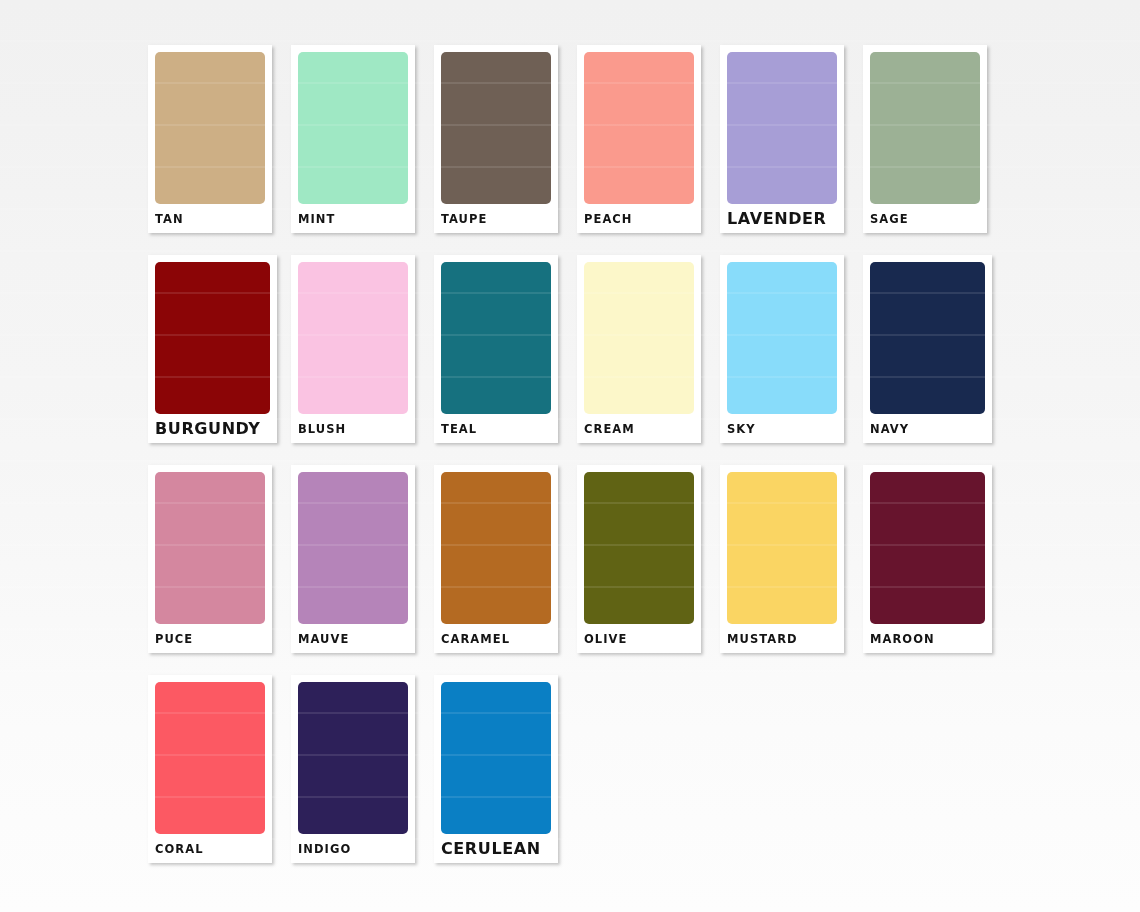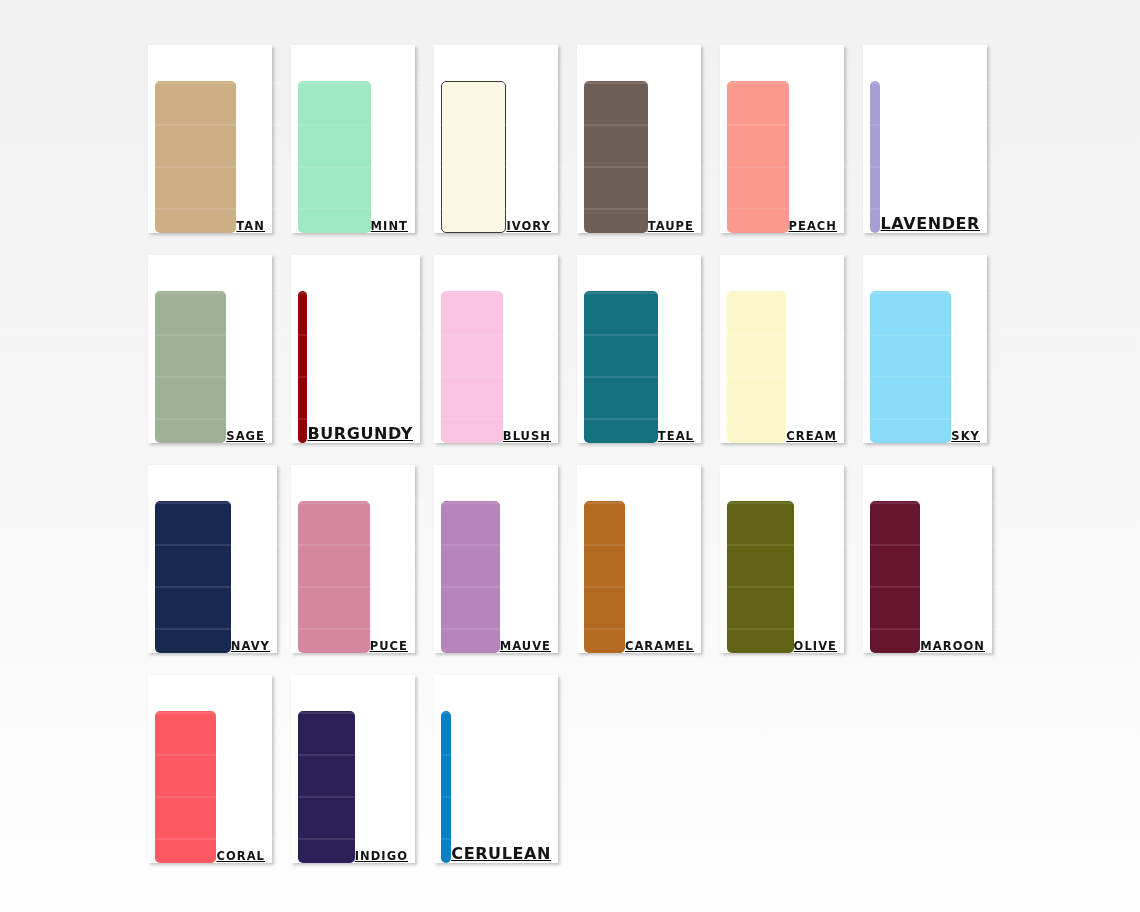--- a/index.html
+++ b/index.html
@@ -51,25 +51,24 @@
     grid-template-columns: repeat(6, 143px);
     grid-auto-rows: 210px;
   }
   .card {
     position: relative;
     width: 124px;
     height: 188px;
     background: #ffffff;
     box-shadow: 2px 2px 3px rgba(120,120,120,0.42);
     display: flex;
-    flex-direction: row;
-    align-items: flex-end;
+    flex-direction: column;
+    align-items: flex-start;
     box-sizing: border-box;
     padding: 7px 7px 0 7px;
-    text-decoration: underline;
   }
   .card.wide {
     width: 129px;
   }
   .swatch {
     width: 100%;
     height: 152px;
     border-radius: 5px;
     box-sizing: border-box;
   }
@@ -99,24 +98,20 @@
 
 <div id="page">
   <div id="grid">
       <div class="card">
         <div class="swatch" style="background: rgb(205, 175, 133);"></div>
         <div class="label">TAN</div>
       </div>
       <div class="card">
         <div class="swatch" style="background: rgb(159, 232, 196);"></div>
         <div class="label">MINT</div>
-      </div>
-      <div class="card">
-        <div class="swatch bordered" style="background: rgb(253, 247, 230);"></div>
-        <div class="label">IVORY</div>
       </div>
       <div class="card">
         <div class="swatch" style="background: rgb(111, 96, 85);"></div>
         <div class="label">TAUPE</div>
       </div>
       <div class="card">
         <div class="swatch" style="background: rgb(250, 154, 141);"></div>
         <div class="label">PEACH</div>
       </div>
       <div class="card">
@@ -160,20 +155,24 @@
         <div class="label">MAUVE</div>
       </div>
       <div class="card">
         <div class="swatch" style="background: rgb(180, 106, 34);"></div>
         <div class="label">CARAMEL</div>
       </div>
       <div class="card">
         <div class="swatch" style="background: rgb(96, 99, 20);"></div>
         <div class="label">OLIVE</div>
       </div>
+      <div class="card">
+        <div class="swatch" style="background: rgb(250, 213, 99);"></div>
+        <div class="label">MUSTARD</div>
+      </div>
       <div class="card wide">
         <div class="swatch" style="background: rgb(103, 20, 45);"></div>
         <div class="label">MAROON</div>
       </div>
       <div class="card">
         <div class="swatch" style="background: rgb(252, 89, 99);"></div>
         <div class="label">CORAL</div>
       </div>
       <div class="card">
         <div class="swatch" style="background: rgb(45, 32, 89);"></div>

